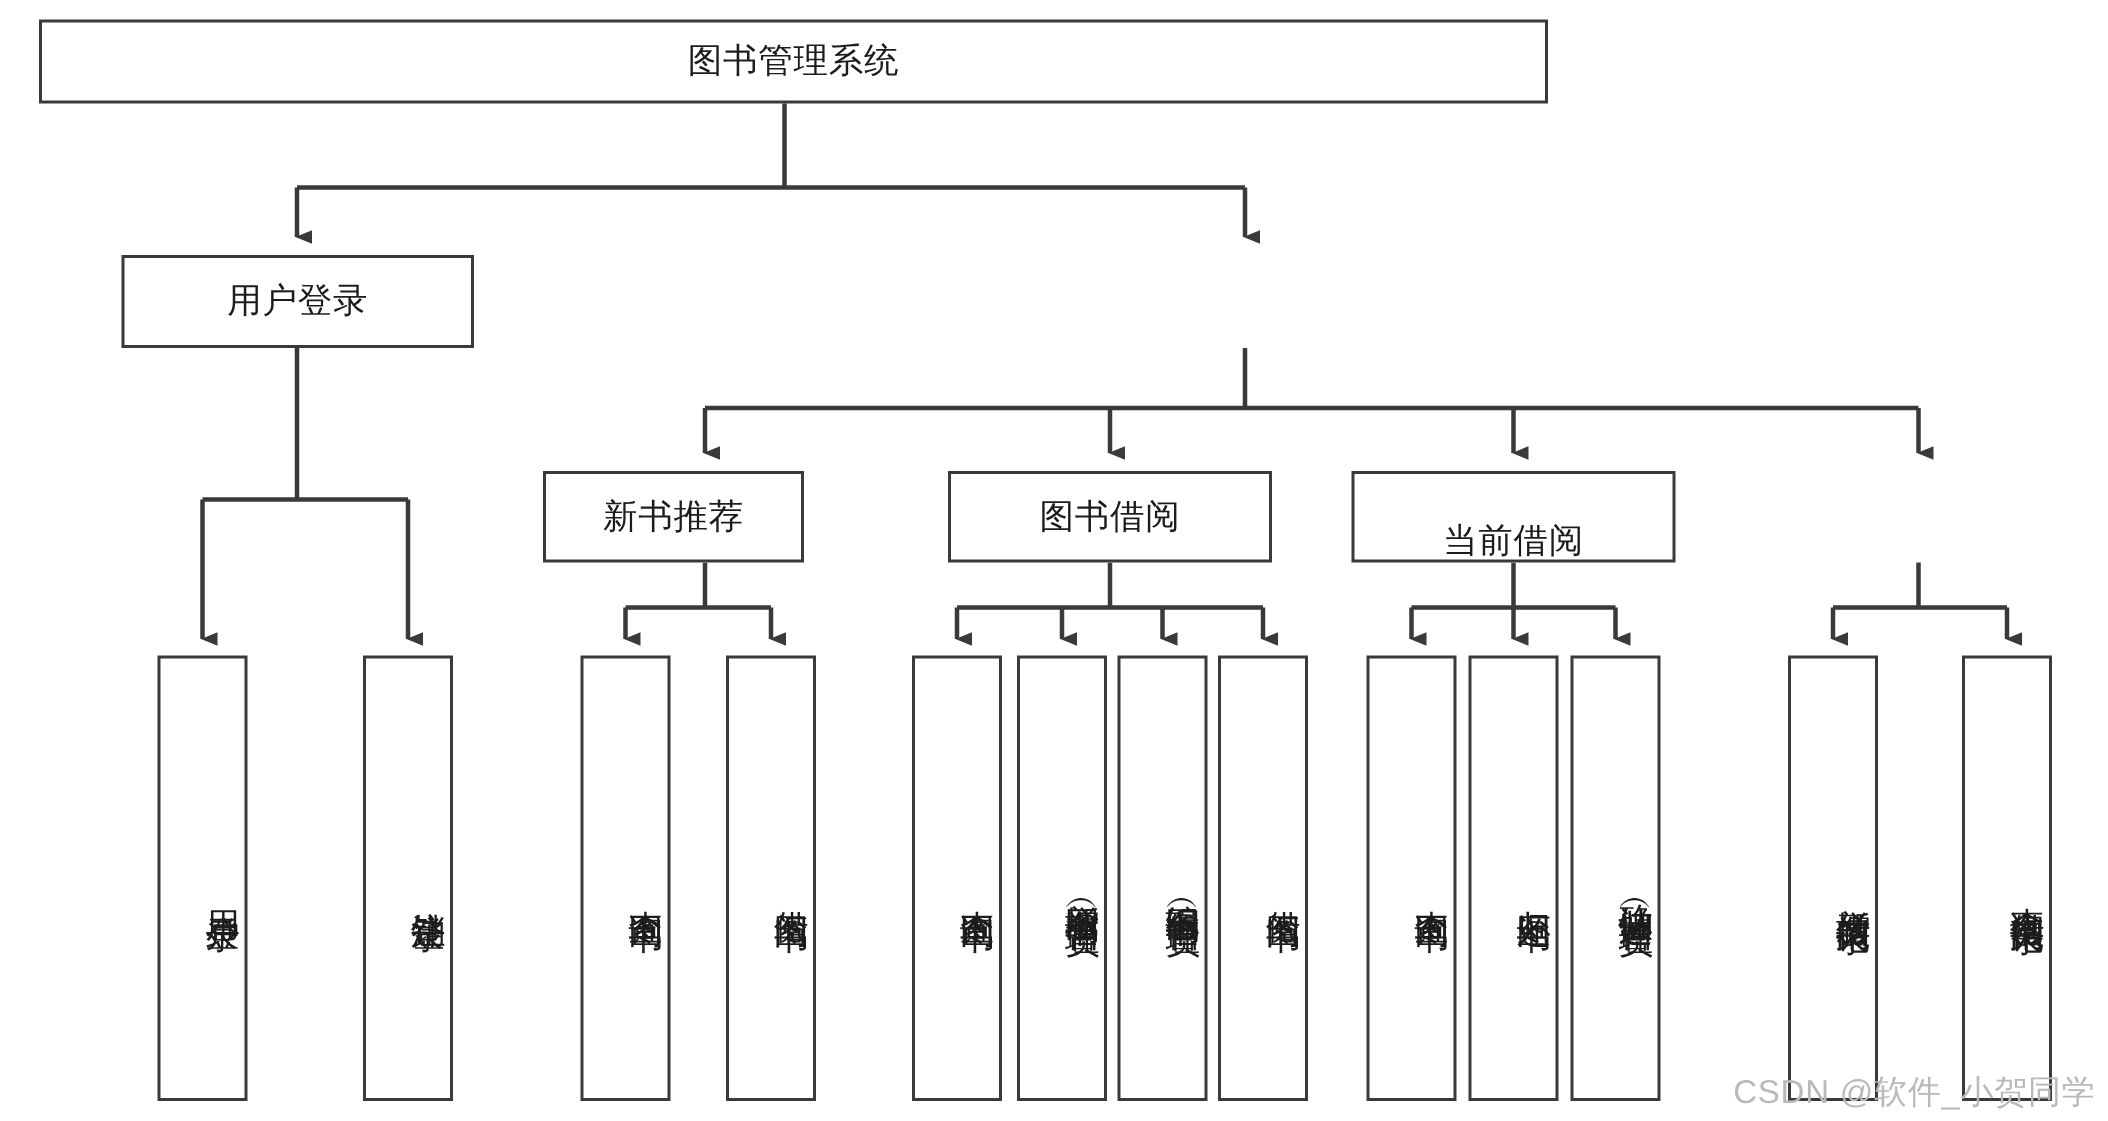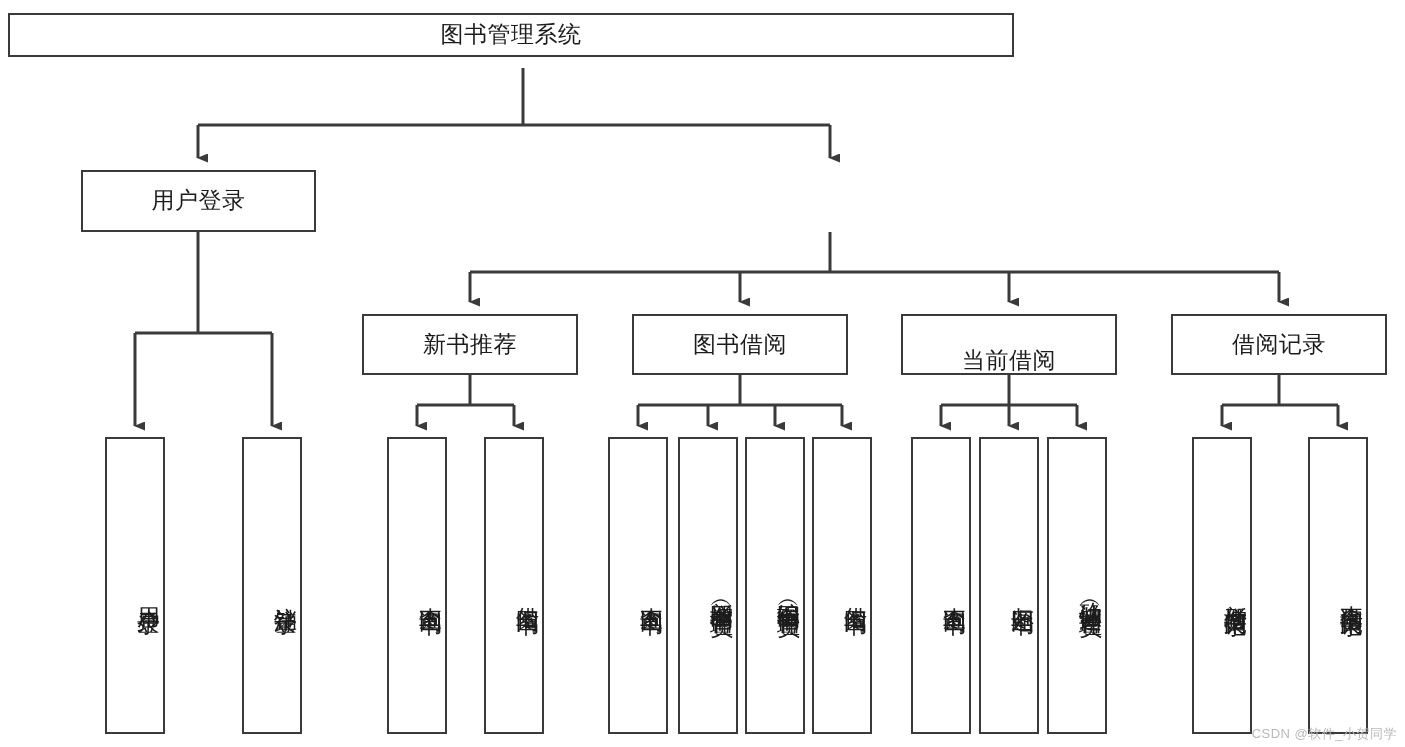--- a/index.html
+++ b/index.html
@@ -58,21 +58,21 @@
   }
   .node-v .vlabel {
     writing-mode: vertical-rl;
     text-orientation: upright;
     white-space: nowrap;
   }
   #watermark {
     position: absolute;
     right: 8px;
     bottom: 4px;
-    font-size: 13px;
+    font-size: 22px;
     color: #b9b9b9;
     letter-spacing: 0.5px;
     z-index: 5;
     white-space: nowrap;
   }
 </style>
 </head>
 <body>
 
 <div id="diagram-root">
@@ -120,39 +120,36 @@
       <path d="M 1009 405 L 1009 426" marker-end="url(#arrowhead)"></path>
       <path d="M 1077 405 L 1077 426" marker-end="url(#arrowhead)"></path>
 
       <path d="M 1279 375 L 1279 405"></path>
       <path d="M 1222 405 L 1338 405"></path>
       <path d="M 1222 405 L 1222 426" marker-end="url(#arrowhead)"></path>
       <path d="M 1338 405 L 1338 426" marker-end="url(#arrowhead)"></path>
     </g>
   </svg>
 
-  <div class="node node-h node-root" style="left:8px; top:13px; width:1006px; height:44px;">
+  <div class="node node-h node-root" style="left:26px; top:13px; width:1006px; height:56px;">
     <span>图书管理系统</span>
   </div>
 
   <div class="node node-h" style="left:81px; top:170px; width:235px; height:62px;">
     <span>用户登录</span>
   </div>
 
-  <div class="node node-h" style="left:362px; top:314px; width:216px; height:61px;">
+  <div class="node node-h" style="left:362px; top:314px; width:174px; height:61px;">
     <span>新书推荐</span>
   </div>
   <div class="node node-h" style="left:632px; top:314px; width:216px; height:61px;">
     <span>图书借阅</span>
   </div>
   <div class="node node-h" style="left:901px; top:314px; width:216px; height:61px;align-items:flex-end;">
     <span>当前借阅</span>
-  </div>
-  <div class="node node-h" style="left:1171px; top:314px; width:216px; height:61px;">
-    <span>借阅记录</span>
   </div>
 
   <div class="node node-v" style="left:105px; top:437px; width:60px; height:297px;">
     <span class="vlabel">用户登录</span>
   </div>
   <div class="node node-v" style="left:242px; top:437px; width:60px; height:297px;">
     <span class="vlabel">注销登录</span>
   </div>
 
   <div class="node node-v" style="left:387px; top:437px; width:60px; height:297px;">

